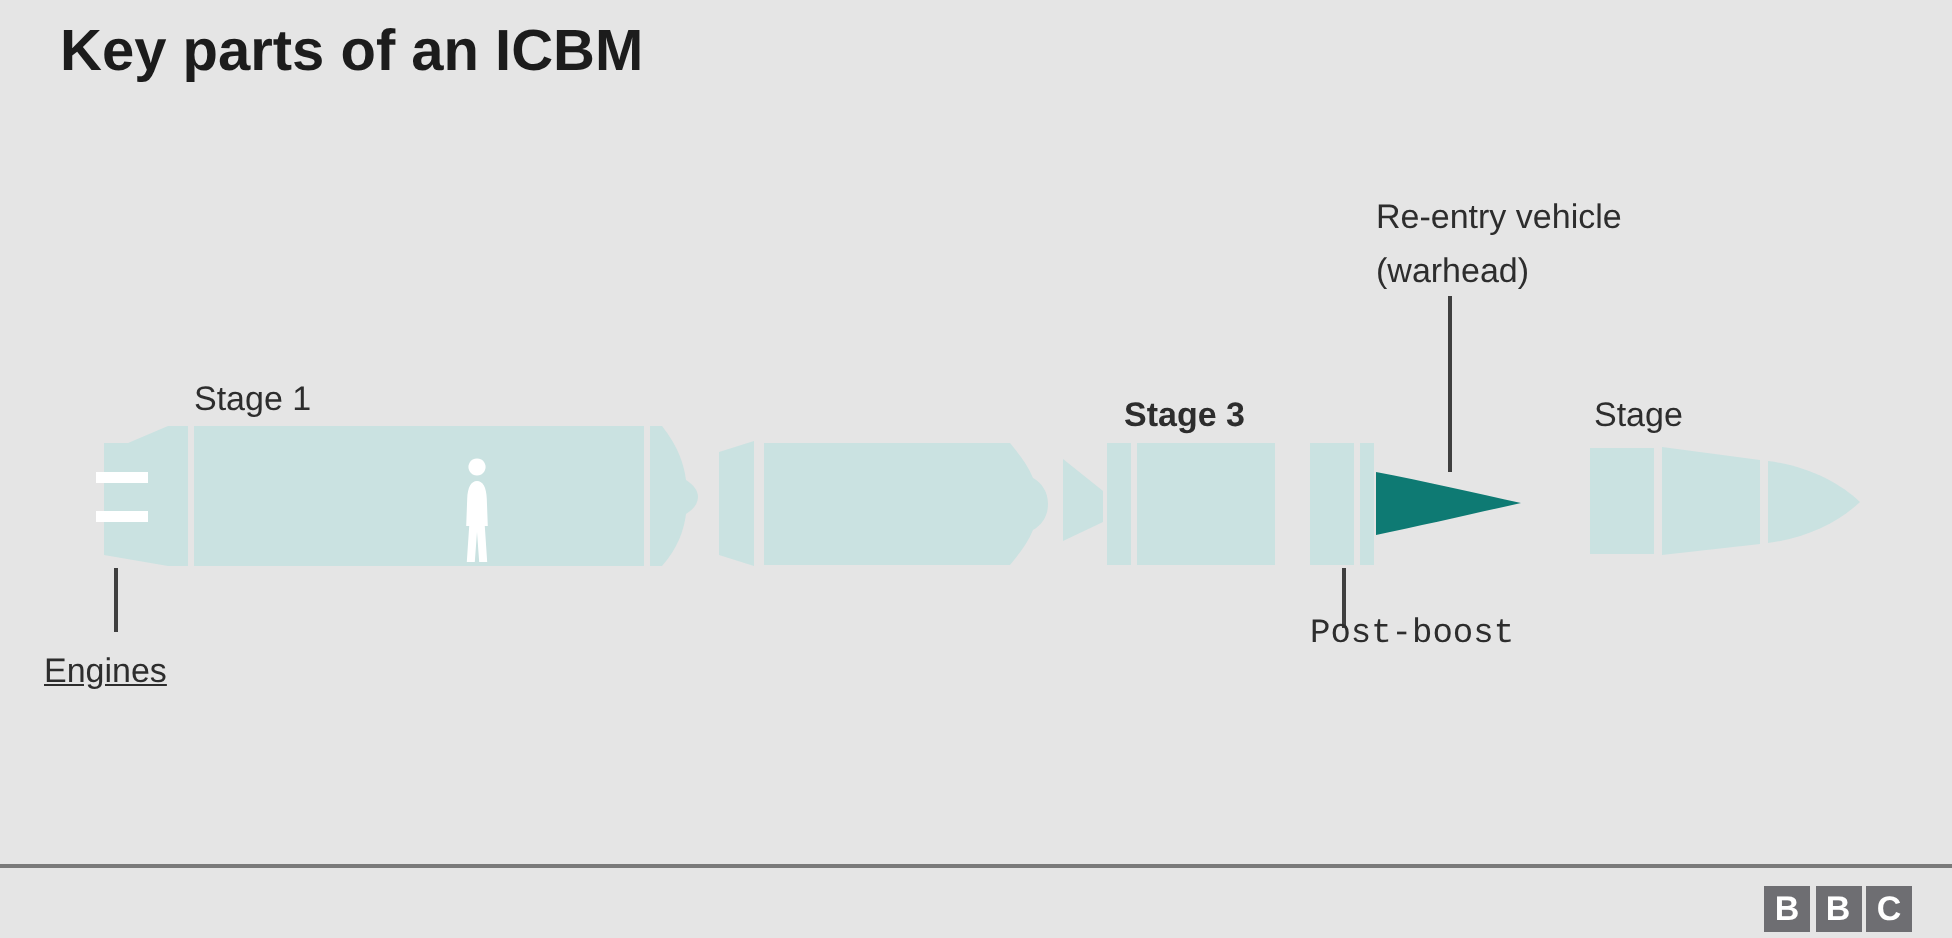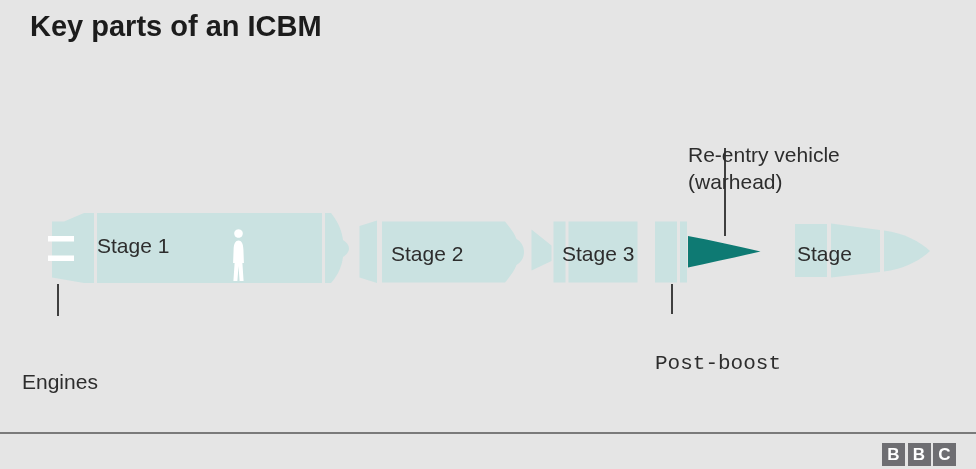--- a/index.html
+++ b/index.html
@@ -1,20 +1,20 @@
 <!DOCTYPE html>
 <html><head>
 <meta charset="utf-8">
 <style>
   html,body{margin:0;padding:0;background:#fff;}
   .canvas{position:relative;width:976px;height:469px;background:#e5e5e5;
           font-family:"Liberation Sans",sans-serif;overflow:hidden;}
   .title{position:absolute;left:30px;top:11px;font-size:29px;font-weight:bold;
          color:#1c1c1c;line-height:1.1;}
-  .lbl{position:absolute;font-size:21px;line-height:27px;color:#2d2d2d;margin-top:46px;}
+  .lbl{position:absolute;font-size:17px;line-height:27px;color:#2d2d2d;}
   svg.diagram{position:absolute;left:0;top:0;}
   .footer-line{position:absolute;left:0;top:432px;width:976px;height:2px;background:#7a7a7a;}
   .bbc{position:absolute;left:882px;top:443px;display:flex;}
   .bbc-sq{width:23px;height:23px;background:#6e6e72;color:#ffffff;font-weight:bold;
           font-size:17px;display:flex;align-items:center;justify-content:center;
           margin-right:2.5px;font-family:"Liberation Sans",sans-serif;}
   .bbc-sq:last-child{margin-right:0;}
 </style>
 </head>
 <body>
@@ -64,24 +64,23 @@
                C920,260.5 904,269 884,271.5 Z"></path>
     </g>
     <g stroke="#3f3f3f" stroke-width="2">
       <line x1="58" y1="284" x2="58" y2="316"></line>
       <line x1="672" y1="284" x2="672" y2="314"></line>
       <line x1="725" y1="148" x2="725" y2="236"></line>
     </g>
   </svg>
 
   <div class="lbl" style="left:97px;top:186px;">Stage 1</div>
-  <div class="lbl" style="left:391px;top:194px;">Stage 2</div>
-  <div class="lbl" style="left:562px;top:194px;">Stage 3</div>
+  <div class="lbl" style="left:562px;top:194px;font-weight:bold;">Stage 3</div>
   <div class="lbl" style="left:797px;top:194px;">Stage</div>
-  <div class="lbl" style="left:22px;top:322px;">Engines</div>
+  <div class="lbl" style="left:22px;top:322px;text-decoration:underline;">Engines</div>
   <div class="lbl" style="left:688px;top:95px;">
     <div>Re-entry vehicle</div>
     <div>(warhead)</div>
   </div>
   <div class="lbl" style="left:655px;top:304px;font-family:Liberation Mono, monospace;">
     <div>Post-boost</div>
   </div>
 
   <div class="footer-line"></div>
   <div class="bbc">

